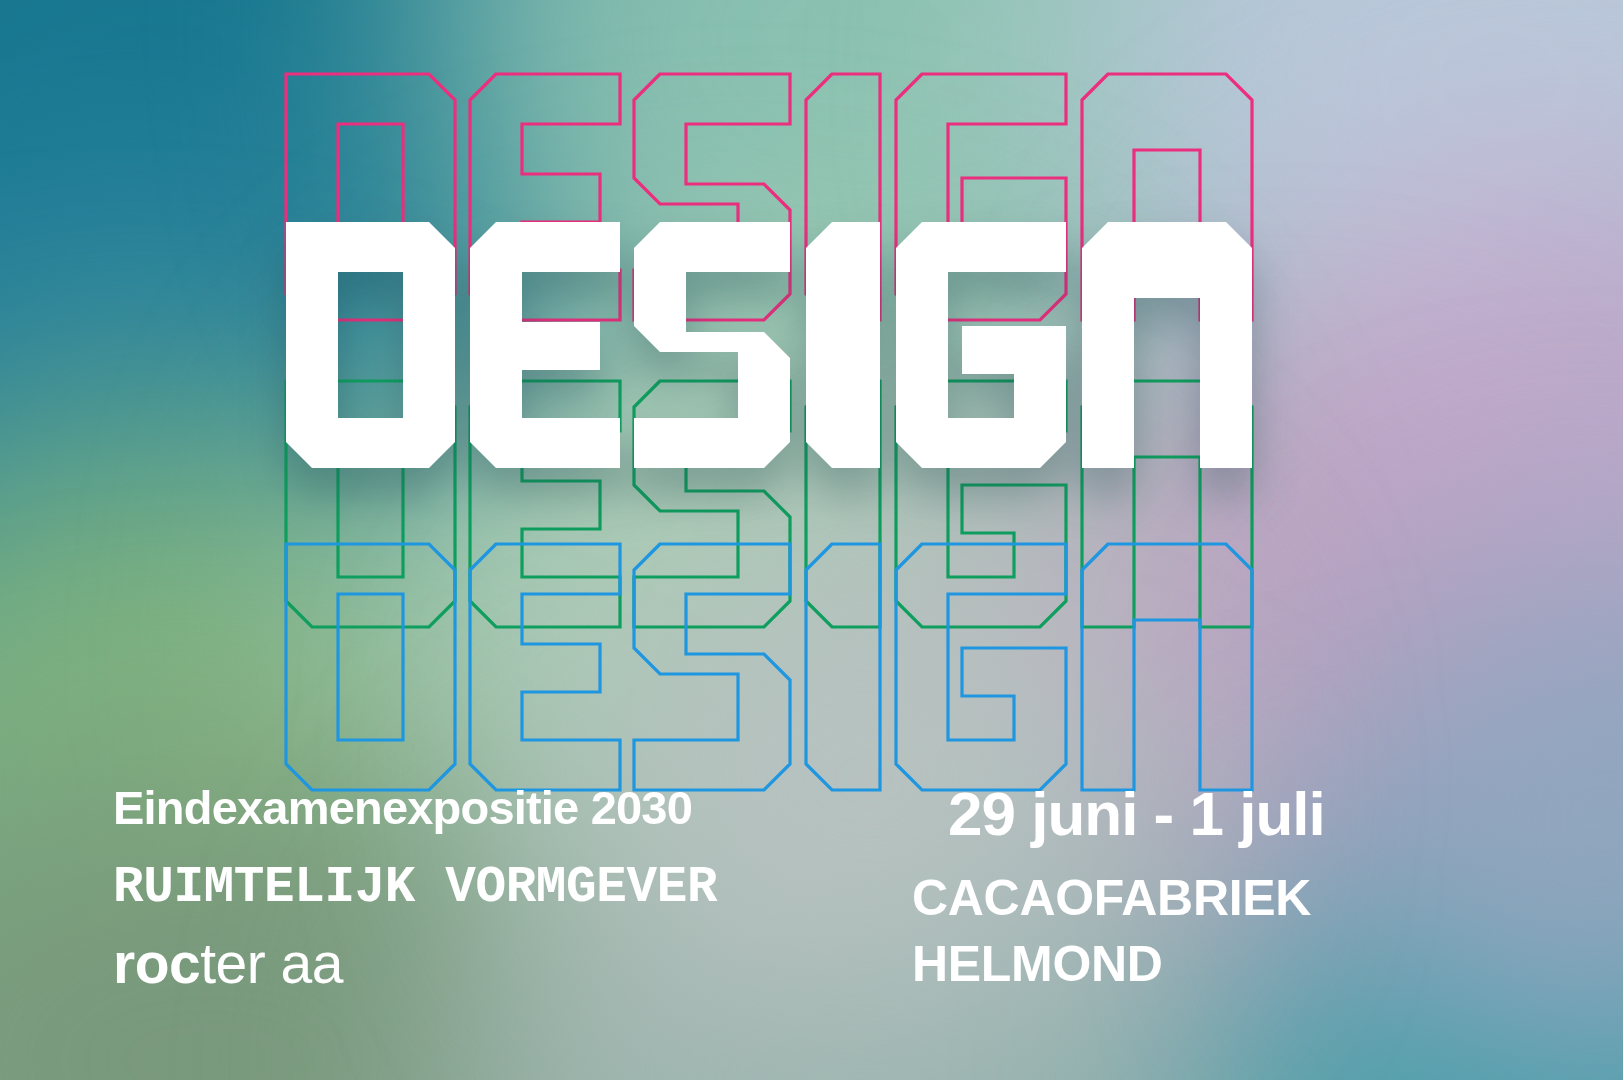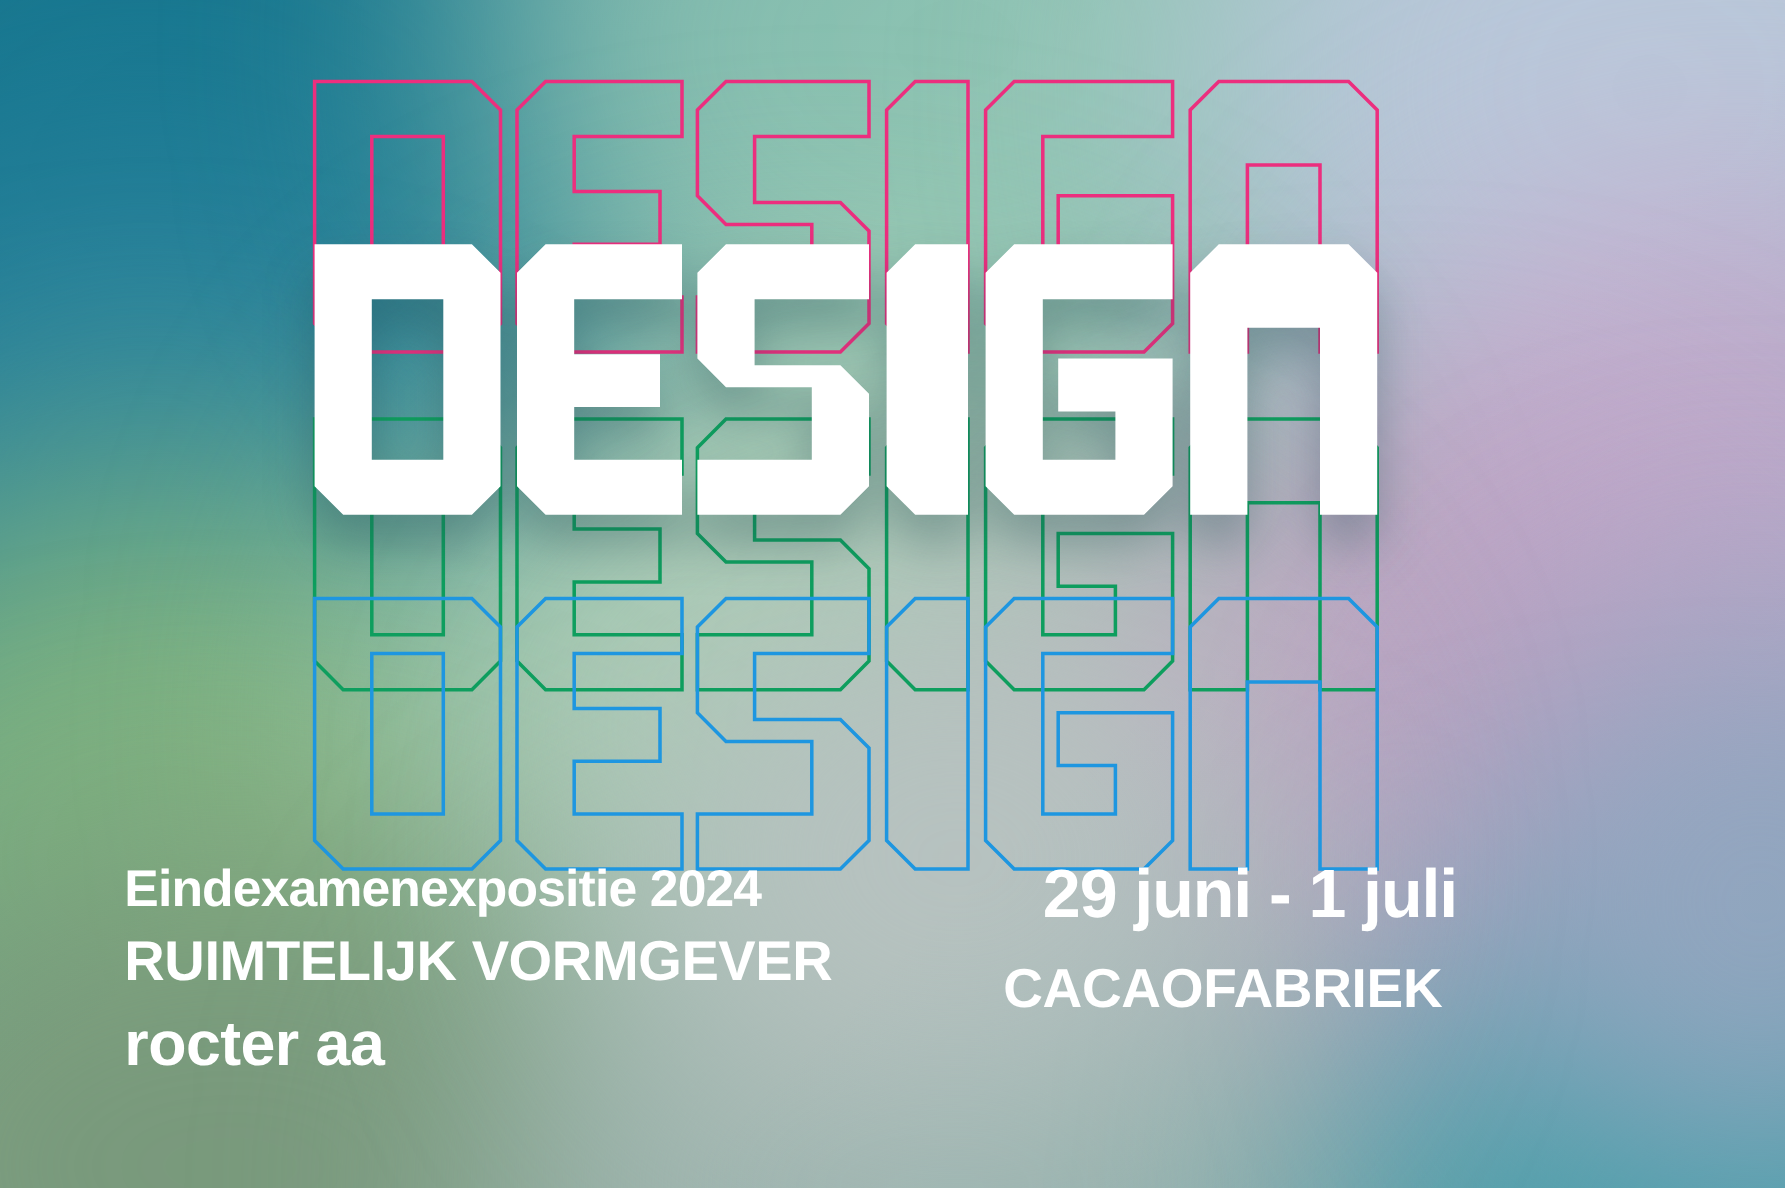--- a/index.html
+++ b/index.html
@@ -62,30 +62,31 @@
     letter-spacing:-0.8px;
     line-height:60px;
     white-space:nowrap;
   }
   .line-course{
     font-size:51px;
     font-weight:700;
     letter-spacing:-0.4px;
     line-height:66px;
     white-space:nowrap;
-    margin-top:3px;
+    margin-top:17px;
+    font-family:Liberation Mono, monospace;
   }
   .logo{
     font-size:57px;
     line-height:72px;
     margin-top:6px;
     white-space:nowrap;
   }
   .logo .roc{ font-weight:700; letter-spacing:-0.5px; }
-  .logo .teraa{ font-weight:700; letter-spacing:-0.5px; }
+  .logo .teraa{ font-weight:400; letter-spacing:-0.5px; }
 
   .line-dates{
     font-size:62px;
     font-weight:700;
     letter-spacing:-1px;
     line-height:72px;
     white-space:nowrap;
     margin-left:36px;
   }
   .line-venue{
@@ -200,27 +201,28 @@
         <path d="M922 26 L896 52 L896 246 L922 272 L1040 272 L1066 246 L1066 130 L962 130 L962 178 L1014 178 L1014 222 L948 222 L948 76 L1066 76 L1066 26 Z"></path>
         <path d="M1108 26 L1082 52 L1082 272 L1134 272 L1134 102 L1200 102 L1200 272 L1252 272 L1252 52 L1226 26 Z"></path>
       </g>
     </svg>
 
   </div>
 
   <div class="footer">
 
     <div class="foot-col foot-left">
-      <div class="line-exam">Eindexamenexpositie 2024</div>
+      <div class="line-exam">Eindexamenexpositie 2030</div>
       <div class="line-course">RUIMTELIJK VORMGEVER</div>
       <div class="logo">
         <span class="roc">roc</span><span class="teraa">ter aa</span>
       </div>
     </div>
 
     <div class="foot-col foot-right">
       <div class="line-dates">29 juni  -  1 juli</div>
       <div class="line-venue">CACAOFABRIEK</div>
+      <div class="line-city">HELMOND</div>
     </div>
 
   </div>
 
 </div>
 
 </body></html>

